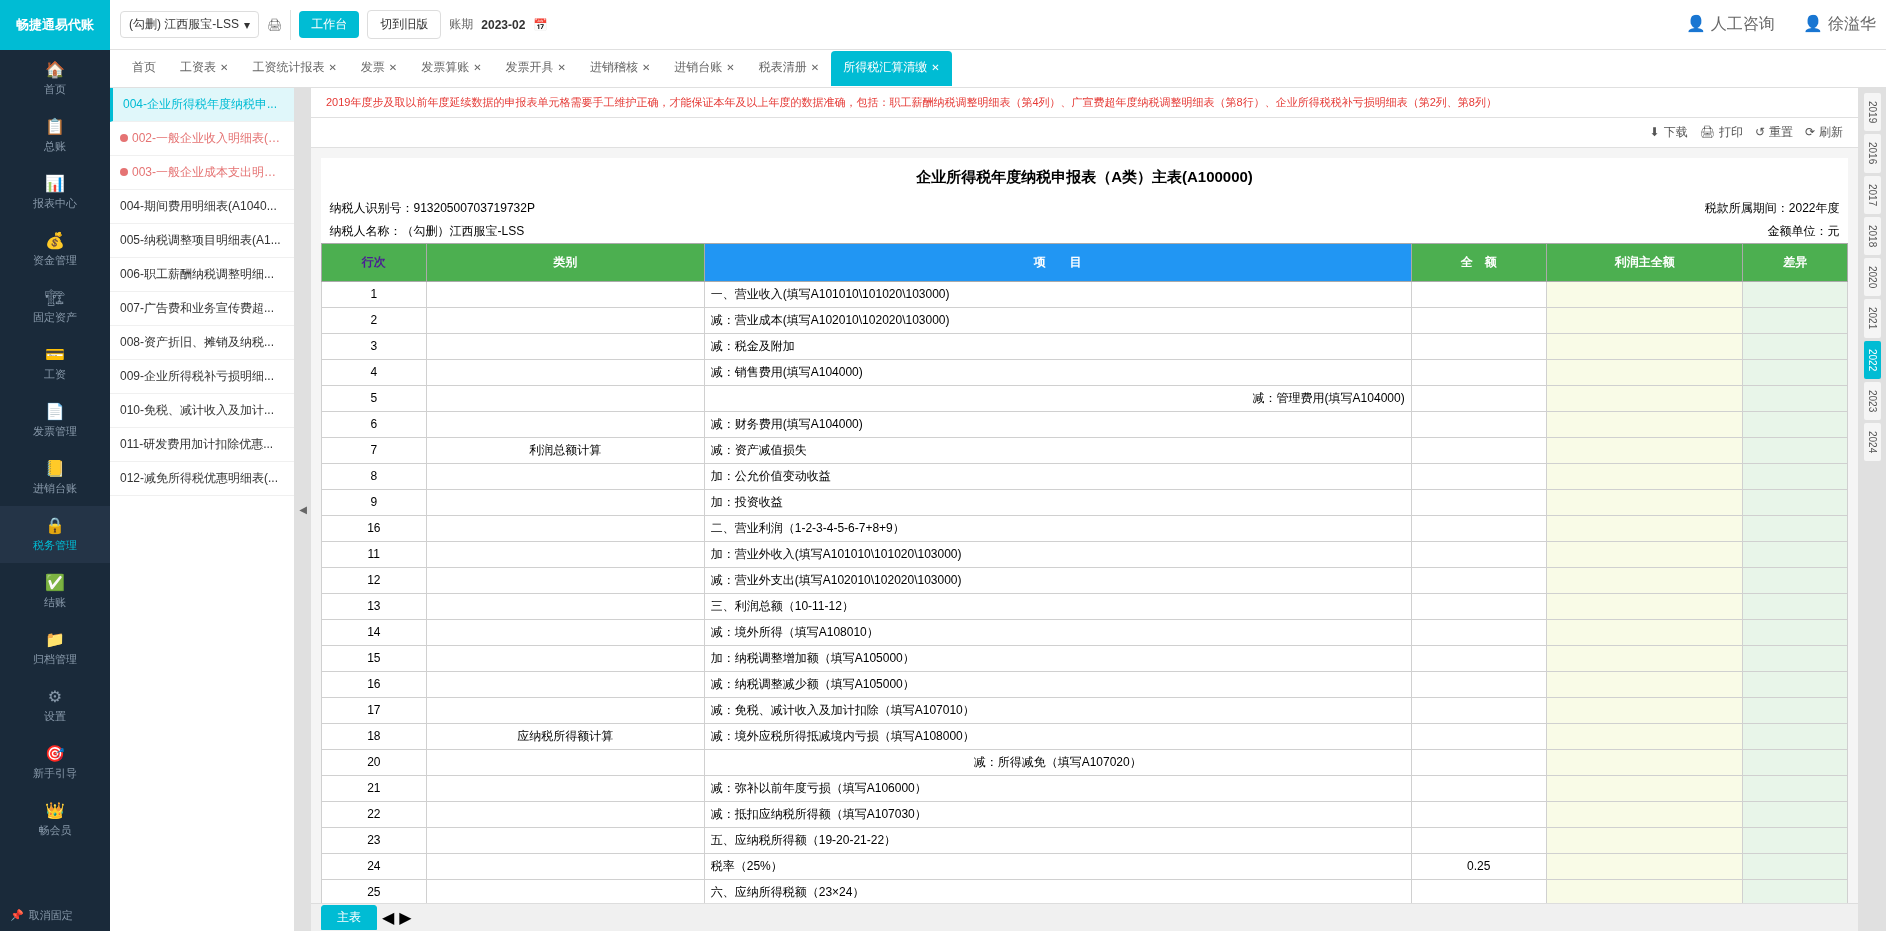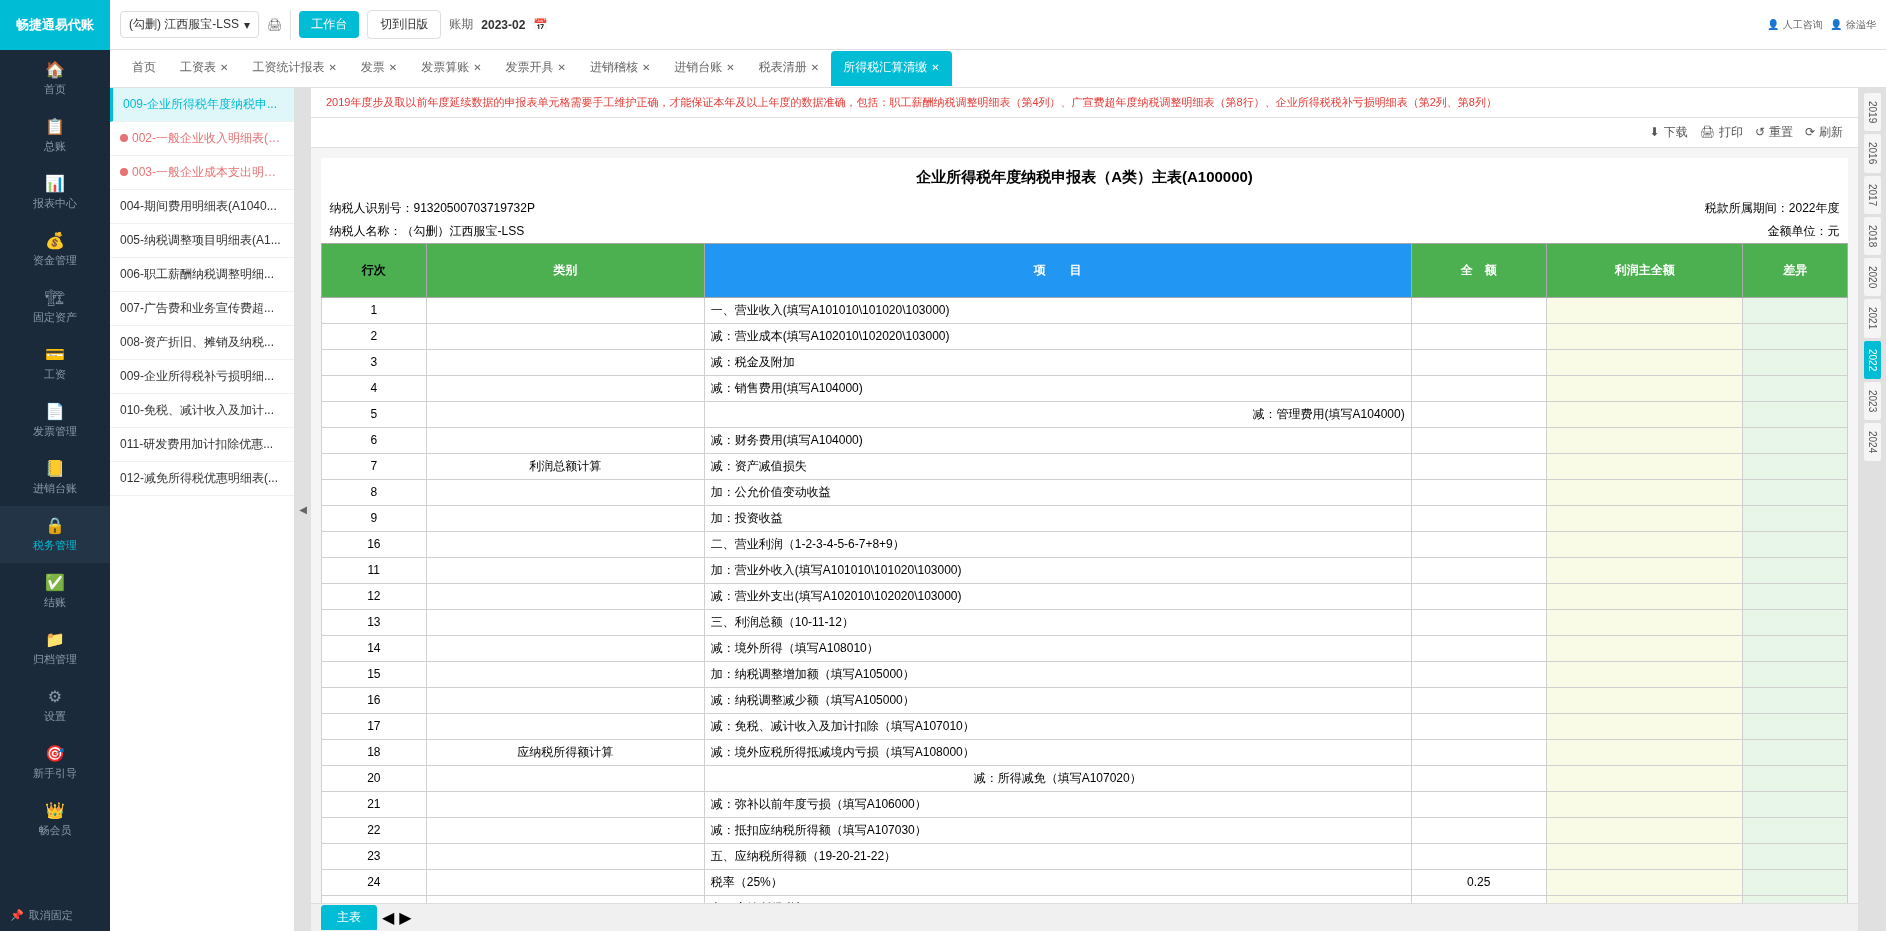--- a/index.html
+++ b/index.html
@@ -17,21 +17,21 @@
     
     .main { flex: 1; display: flex; flex-direction: column; overflow: hidden; }
 
     
     .topbar { background: #fff; height: 50px; display: flex; align-items: center; padding: 0 10px; gap: 8px; border-bottom: 1px solid #e0e0e0; flex-shrink: 0; }
     .topbar-company { display: flex; align-items: center; gap: 5px; border: 1px solid #ddd; border-radius: 4px; padding: 4px 8px; font-size: 12px; color: #333; cursor: pointer; }
     .topbar-divider { width: 1px; height: 30px; background: #e0e0e0; }
     .topbar-btn { border: none; border-radius: 4px; padding: 5px 12px; cursor: pointer; font-size: 12px; }
     .btn-teal { background: #00bcd4; color: white; }
     .btn-outline { background: white; border: 1px solid #ddd; color: #333; }
-    .topbar-right { margin-left: auto; display: flex; align-items: center; gap: 8px; color: #666; font-size: 10px; }
+    .topbar-right { margin-left: auto; display: flex; align-items: center; gap: 29px; color: #666; font-size: 16px; }
 
     
     .tabs-bar { background: #fff; display: flex; align-items: center; padding: 0 10px; border-bottom: 1px solid #e0e0e0; flex-shrink: 0; height: 38px; overflow-x: auto; }
     .tab { padding: 8px 12px; font-size: 12px; color: #666; cursor: pointer; white-space: nowrap; display: flex; align-items: center; gap: 4px; border-bottom: 2px solid transparent; }
     .tab.active { color: #fff; background: #00bcd4; border-radius: 4px 4px 0 0; }
     .tab-close { color: inherit; font-size: 10px; }
 
     
     .content { flex: 1; display: flex; overflow: hidden; }
 
@@ -202,21 +202,21 @@
       </div>
       <div class="tab active">
         <span>所得税汇算清缴</span>
         <span class="tab-close">✕</span>
       </div>
     </div>
 
   <div class="content">
 
     <div class="left-panel" id="left-panel-container">
-        <div class="left-panel-item active"><span>009-企业所得税年度纳税申...</span></div>
+        <div class="left-panel-item active"><span>004-企业所得税年度纳税申...</span></div>
         <div class="left-panel-item error"><span class="dot dot-red"></span><span>002-一般企业收入明细表(A1...</span></div>
         <div class="left-panel-item error"><span class="dot dot-red"></span><span>003-一般企业成本支出明细...</span></div>
         <div class="left-panel-item"><span>004-期间费用明细表(A1040...</span></div>
         <div class="left-panel-item"><span>005-纳税调整项目明细表(A1...</span></div>
         <div class="left-panel-item"><span>006-职工薪酬纳税调整明细...</span></div>
         <div class="left-panel-item"><span>007-广告费和业务宣传费超...</span></div>
         <div class="left-panel-item"><span>008-资产折旧、摊销及纳税...</span></div>
         <div class="left-panel-item"><span>009-企业所得税补亏损明细...</span></div>
         <div class="left-panel-item"><span>010-免税、减计收入及加计...</span></div>
         <div class="left-panel-item"><span>011-研发费用加计扣除优惠...</span></div>
@@ -256,21 +256,21 @@
               </tr>
               <tr>
                 <td colspan="3" style="border: none; text-align: left; padding: 3px 8px; background: rgb(255, 255, 255); margin-top: 29px;">纳税人识别号：91320500703719732P</td>
                 <td colspan="3" style="border: none; text-align: right; padding: 3px 8px; background: rgb(255, 255, 255);">税款所属期间：2022年度</td>
               </tr>
               <tr>
                 <td colspan="3" style="border: none; text-align: left; padding: 3px 8px; background: rgb(255, 255, 255);">纳税人名称：（勾删）江西服宝-LSS</td>
                 <td colspan="3" style="border: none; text-align: right; padding: 3px 8px; background: rgb(255, 255, 255);">金额单位：元</td>
               </tr>
               <tr class="header-row">
-                <th style="background: rgb(76, 175, 80); color: #000000; border: 1px solid rgb(170, 170, 170); padding: 18px 8px;">行次</th>
+                <th style="background: rgb(76, 175, 80); color: #4c1d95; border: 1px solid rgb(170, 170, 170); padding: 10px 8px;">行次</th>
                 <th style="background: rgb(76, 175, 80); color: white; border: 1px solid rgb(170, 170, 170); padding: 6px 8px;">类别</th>
                 <th style="background: rgb(33, 150, 243); color: white; border: 1px solid rgb(170, 170, 170); padding: 6px 8px;">项　　目</th>
                 <th style="background: rgb(76, 175, 80); color: white; border: 1px solid rgb(170, 170, 170); padding: 6px 8px;">全　额</th>
                 <th style="background: rgb(76, 175, 80); color: white; border: 1px solid rgb(170, 170, 170); padding: 6px 8px;">利润主全额</th>
                 <th style="background: rgb(76, 175, 80); color: white; border: 1px solid rgb(170, 170, 170); padding: 6px 8px;">差异</th>
               </tr>
               <tr>
                 <td class="row-num">1</td>
                 <td class="cat-cell"></td>
                 <td class="item-cell" style="text-align: left; white-space: normal;">一、营业收入(填写A101010\101020\103000)</td>

